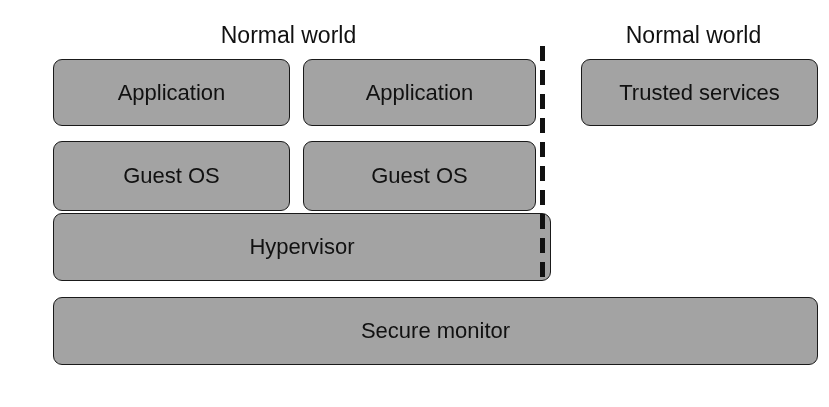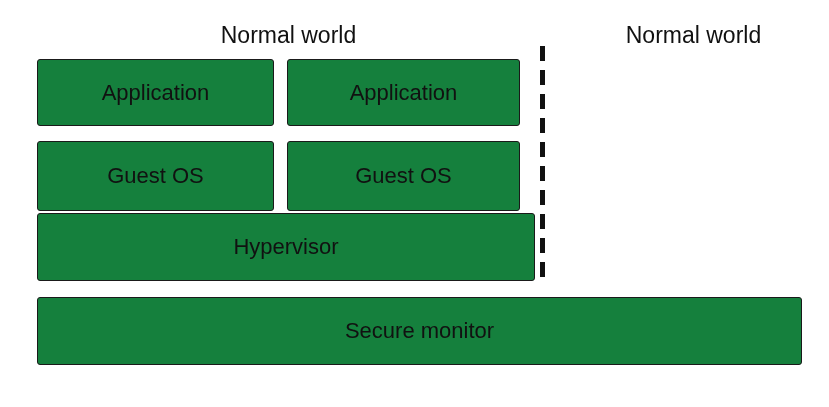--- a/index.html
+++ b/index.html
@@ -22,26 +22,27 @@
     line-height: 29px;
     text-align: center;
     color: #111111;
     white-space: nowrap;
   }
   .world-label.normal { left: 47px; top: 21px; width: 483px; }
   .world-label.secure { left: 575px; top: 21px; width: 237px; }
   .box {
     position: absolute;
     box-sizing: border-box;
-    background: #15803d;
+    background: #a3a3a3;
     border: 1.6px solid #1a1a1a;
-    border-radius: 3px;
+    border-radius: 9px;
     display: flex;
     align-items: center;
     justify-content: center;
+    margin-left: 16px;
   }
   .box span {
     font-size: 22px;
     color: #111111;
     white-space: nowrap;
   }
   .box.app1        { left: 37px;  top: 59px;  width: 237px; height: 67px; }
   .box.app2        { left: 287px; top: 59px;  width: 233px; height: 67px; }
   .box.tservices   { left: 565px; top: 59px;  width: 237px; height: 67px; }
   .box.guest1      { left: 37px;  top: 141px; width: 237px; height: 70px; }
@@ -84,20 +85,23 @@
   <div class="world-label secure">Normal world</div>
 
   <div class="box app1">
     <span>Application</span>
   </div>
 
   <div class="box app2">
     <span>Application</span>
   </div>
 
+  <div class="box tservices">
+    <span>Trusted services</span>
+  </div>
 
   <div class="box guest1">
     <span>Guest OS</span>
   </div>
 
   <div class="box guest2">
     <span>Guest OS</span>
   </div>
 
 

